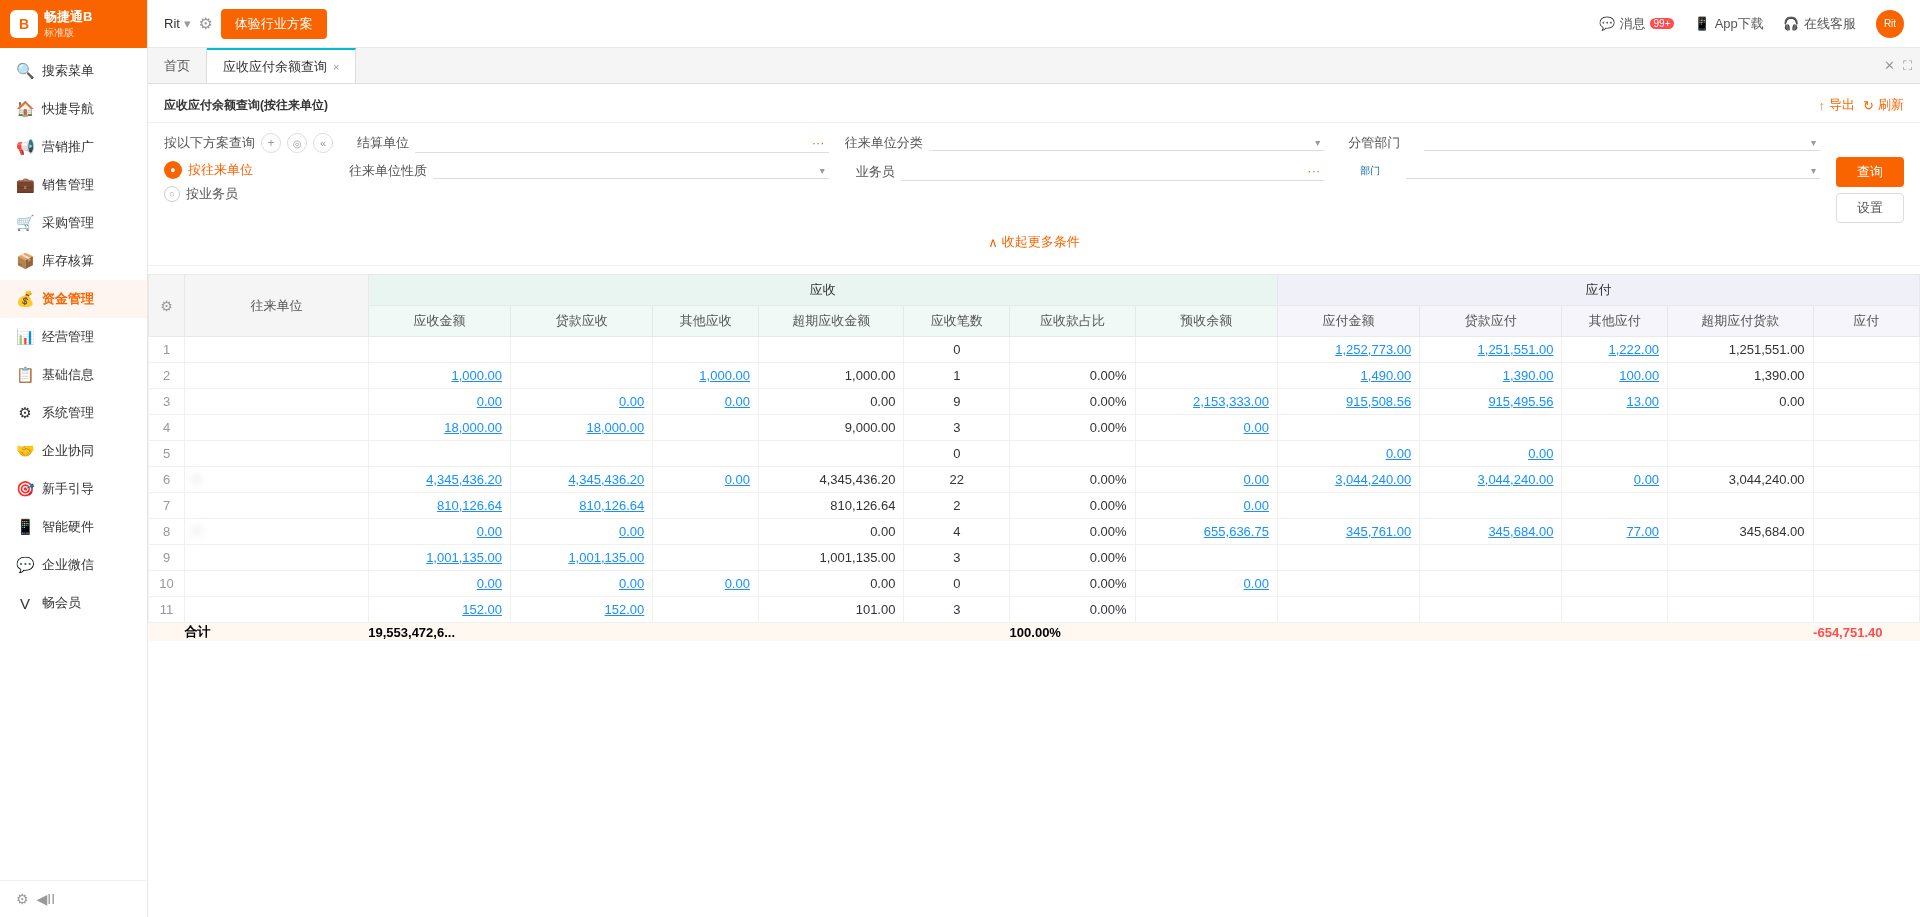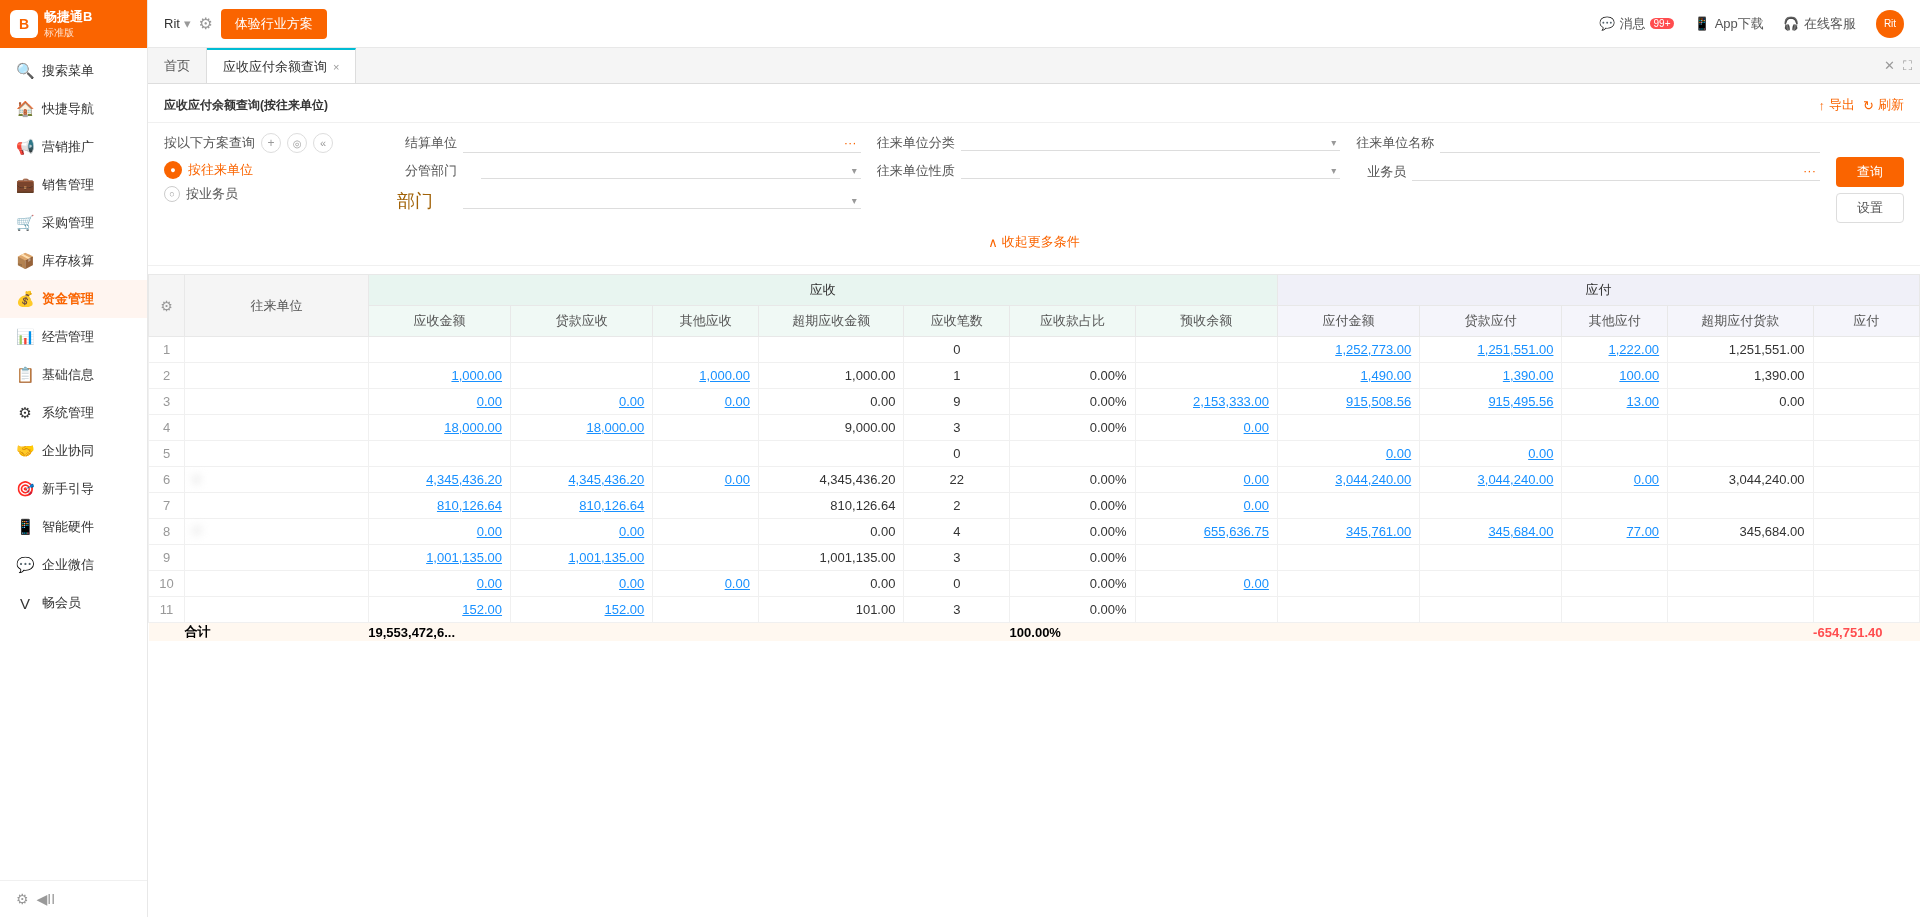--- a/index.html
+++ b/index.html
@@ -233,40 +233,36 @@
             </div>
             <div style="display:flex; align-items:center; gap:6px;">
               <div style="width:16px; height:16px; border:1px solid #ccc; border-radius:50%; display:flex; align-items:center; justify-content:center;">
                 <span style="color:#999; font-size:9px;">○</span>
               </div>
               <span style="color:#555; font-size:13px;">按业务员</span>
             </div>
           </div>
         </div>
 
-        <div style="flex:1; display:grid; grid-template-columns: 1fr 1fr 1fr; gap:8px 16px; align-items:center;margin-left:48px;">
+        <div style="flex:1; display:grid; grid-template-columns: 1fr 1fr 1fr; gap:8px 16px; align-items:center;">
 
           <div style="display:flex; align-items:center; gap:6px;">
             <label style="color:#555; min-width:60px; text-align:right; font-size:13px;">结算单位</label>
             <div style="flex:1; display:flex; align-items:center; border-bottom:1px solid #ddd; padding:2px 4px; cursor:pointer;">
               <span style="flex:1; color:#ccc; font-size:13px;"></span>
               <span style="color:#fa6400;">···</span>
             </div>
           </div>
           <div style="display:flex; align-items:center; gap:6px;">
             <label style="color:#555; min-width:70px; text-align:right; font-size:13px;">往来单位分类</label>
             <div style="flex:1; display:flex; align-items:center; border-bottom:1px solid #ddd; padding:2px 4px; cursor:pointer;">
               <span style="flex:1; color:#ccc; font-size:13px;"></span>
               <span style="color:#999; font-size:10px;">▾</span>
             </div>
           </div>
-          <div style="display:flex; align-items:center; gap:6px;">
-            <label style="color:#555; min-width:70px; text-align:right; font-size:13px;">往来单位名称</label>
-            <input type="text" style="flex: 1 1 0%; border-top: none; border-right: none; border-left: none; border-image: initial; border-bottom: 1px solid rgb(221, 221, 221); padding: 2px 4px; outline: none; font-size: 13px; color: rgb(51, 51, 51);">
-          </div>
 
           <div style="display:flex; align-items:center; gap:24px;">
             <label style="color:#555; min-width:60px; text-align:right; font-size:13px;">分管部门</label>
             <div style="flex:1; display:flex; align-items:center; border-bottom:1px solid #ddd; padding:2px 4px; cursor:pointer;">
               <span style="flex:1; color:#ccc; font-size:13px;"></span>
               <span style="color:#999; font-size:10px;">▾</span>
             </div>
           </div>
           <div style="display:flex; align-items:center; gap:6px;">
             <label style="color:#555; min-width:70px; text-align:right; font-size:13px;">往来单位性质</label>
@@ -277,21 +273,21 @@
           </div>
           <div style="display:flex; align-items:flex-end; gap:6px;">
             <label style="color:#555; min-width:50px; text-align:right; font-size:13px;">业务员</label>
             <div style="flex:1; display:flex; align-items:center; border-bottom:1px solid #ddd; padding:2px 4px; cursor:pointer;">
               <span style="flex:1; color:#ccc; font-size:13px;"></span>
               <span style="color:#fa6400;">···</span>
             </div>
           </div>
 
           <div style="display:flex; align-items:center; gap:6px;">
-            <label style="color:#a16207; min-width:60px; text-align:left; font-size:18px;">部门</label>
+            <label style="color:#0369a1; min-width:60px; text-align:center; font-size:10px;">部门</label>
             <div style="flex:1; display:flex; align-items:center; border-bottom:1px solid #ddd; padding:2px 4px; cursor:pointer;">
               <span style="flex:1; color:#ccc; font-size:13px;"></span>
               <span style="color:#999; font-size:10px;">▾</span>
             </div>
           </div>
         </div>
 
         <div style="display:flex; flex-direction:column; gap:6px; flex-shrink:0; align-self:flex-start; padding-top:24px;">
           <button class="btn-query">查询</button>
           <button class="btn-settings">设置</button>

